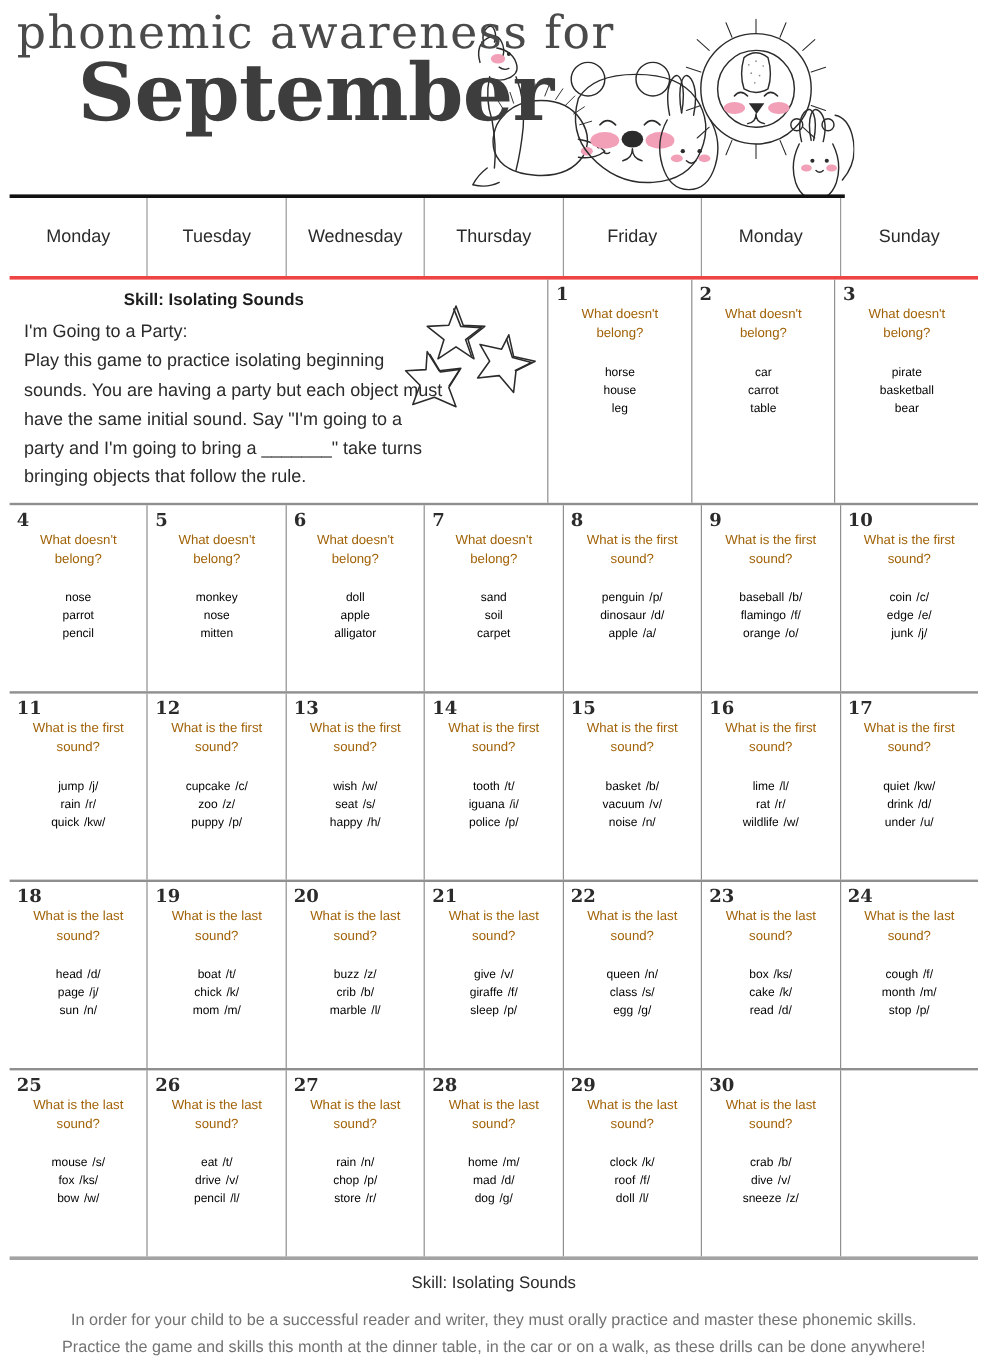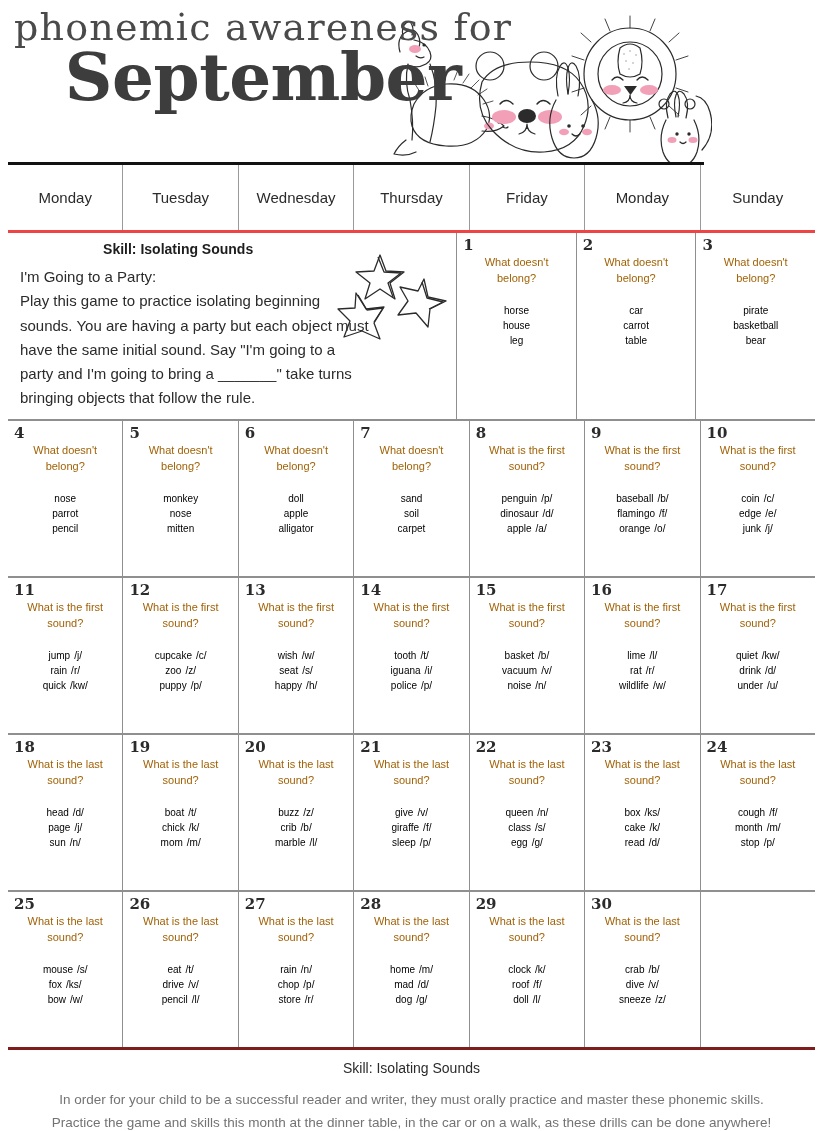--- a/index.html
+++ b/index.html
@@ -80,21 +80,21 @@
     border-left: 1px solid #9a9a9a;
   }
   .weekday:first-child { border-left: none; }
 
   
   #grid { margin: 0 8px; }
   .week {
     display: flex;
     border-bottom: 2px solid #8f8f8f;
   }
-  .week.last { border-bottom: 3px solid #7f1d1d; }
+  .week.last { border-bottom: 3px solid #a3a3a3; }
   .cell {
     flex: 1 1 0;
     width: 14.2857%;
     border-left: 1px solid #8f8f8f;
     padding: 5px 6px 8px 6px;
     min-height: 155px;
     position: relative;
   }
   .cell:first-child { border-left: none; }
   .daynum {

